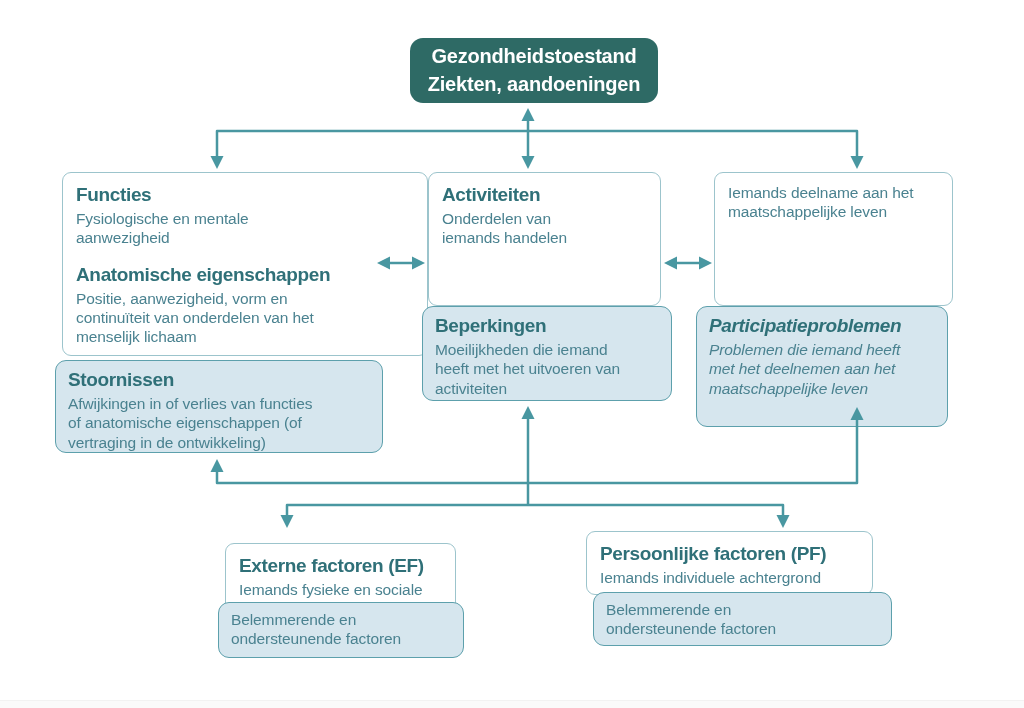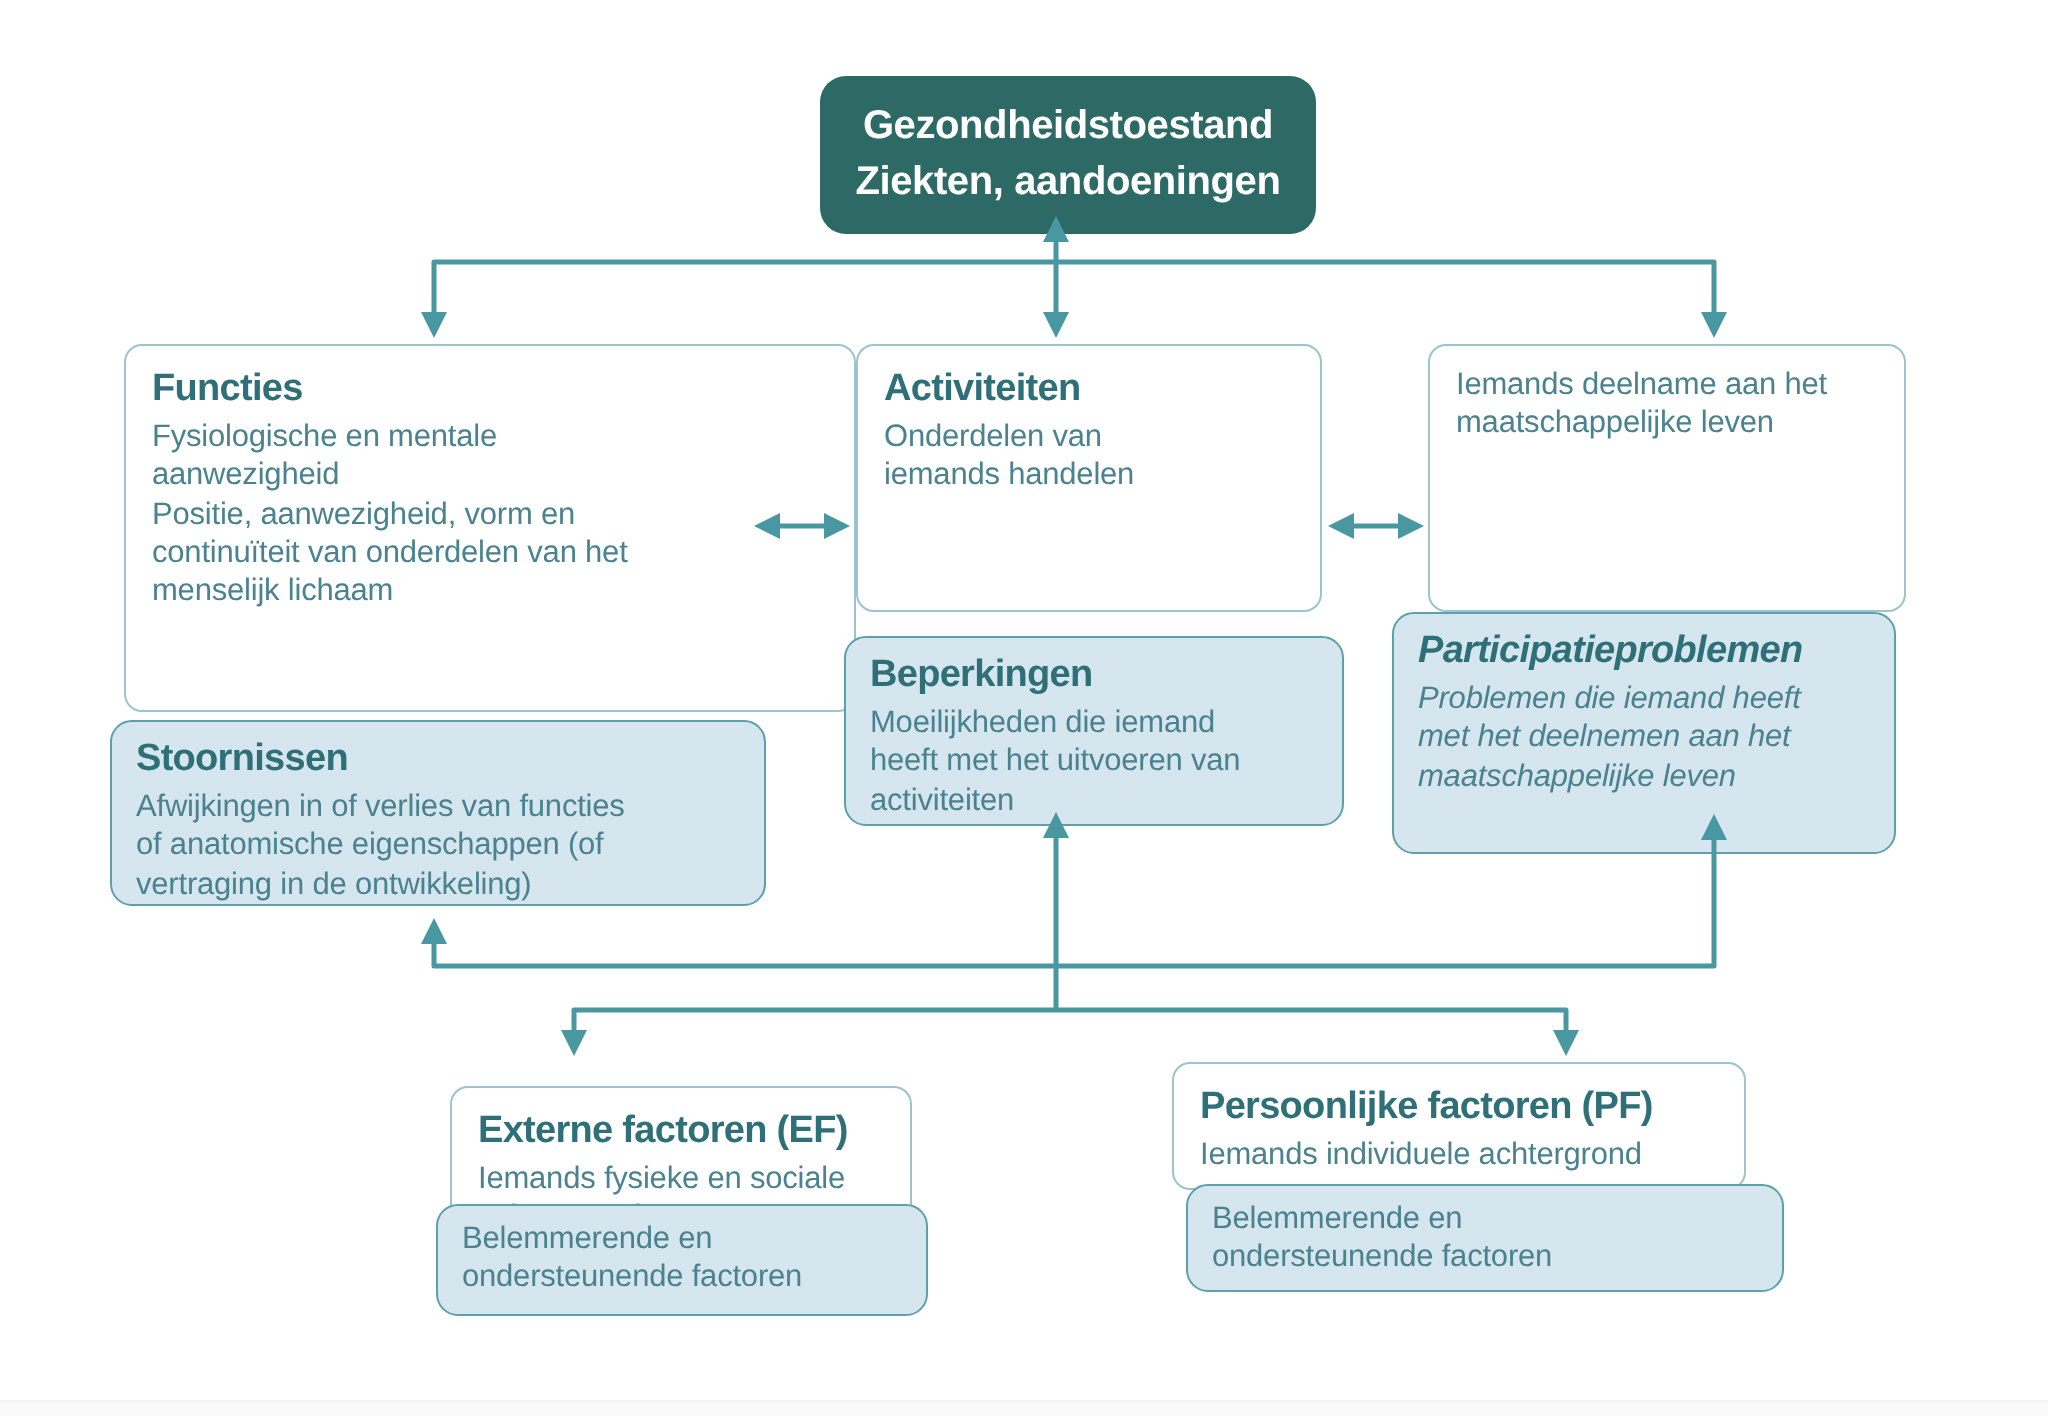--- a/index.html
+++ b/index.html
@@ -10,21 +10,21 @@
     --subbg:#d6e6ee;
     --subborder:#5da0ac;
     --arrow:#4997a1;
   }
   html,body{margin:0;padding:0;background:#fff;}
   .canvas{
     position:relative;width:1024px;height:708px;background:#fff;overflow:hidden;
     font-family:"Liberation Sans","DejaVu Sans",sans-serif;
   }
   .headerbox{
-    position:absolute;left:410px;top:38px;width:248px;height:79px;
+    position:absolute;left:410px;top:38px;width:248px;height:65px;
     background:var(--dark);border-radius:13px;color:#fff;
     display:flex;align-items:center;justify-content:center;text-align:center;
     font-size:20px;font-weight:700;line-height:1.38;white-space:pre-line;
     letter-spacing:-0.2px;
   }
   .box{
     position:absolute;background:#fff;border:1.5px solid var(--boxborder);
     border-radius:9px;padding:10px 13px;box-sizing:border-box;
   }
   .subbox{
@@ -45,21 +45,21 @@
     color:var(--arrow);pointer-events:none;
   }
   .footer-strip{
     position:absolute;left:0;top:700px;width:1024px;height:8px;background:#fafafa;
     border-top:1px solid #f2f2f2;
   }
   
   #functies            {left:62px;  top:172px; width:366px; height:184px;}
   #stoornissen         {left:55px;  top:360px; width:328px; height:93px;}
   #activiteiten        {left:428px; top:172px; width:233px; height:134px;}
-  #beperkingen         {left:422px; top:306px; width:250px; height:95px;margin-top:12px;}
+  #beperkingen         {left:422px; top:306px; width:250px; height:95px;}
   #participatie        {left:714px; top:172px; width:239px; height:134px;}
   #participatieproblemen{left:696px;top:306px; width:252px; height:121px;font-style:italic;}
   #externe             {left:225px; top:543px; width:231px; height:77px;}
   #externe-sub         {left:218px; top:602px; width:246px; height:56px;}
   #persoonlijke        {left:586px; top:531px; width:287px; height:64px;}
   #persoonlijke-sub    {left:593px; top:592px; width:299px; height:54px;}
 </style>
 </head>
 <body>
 
@@ -67,20 +67,21 @@
 
   <div class="headerbox">
     <span>Gezondheidstoestand
 Ziekten, aandoeningen</span>
   </div>
 
   <div class="box" id="functies">
     <h3 class="title">Functies</h3>
     <p class="desc">Fysiologische en mentale
 aanwezigheid</p>
+    <h3 class="title mt">Anatomische eigenschappen</h3>
     <p class="desc">Positie, aanwezigheid, vorm en
 continuïteit van onderdelen van het
 menselijk lichaam</p>
   </div>
 
   <div class="box" id="activiteiten">
     <h3 class="title">Activiteiten</h3>
     <p class="desc">Onderdelen van
 iemands handelen</p>
   </div>

